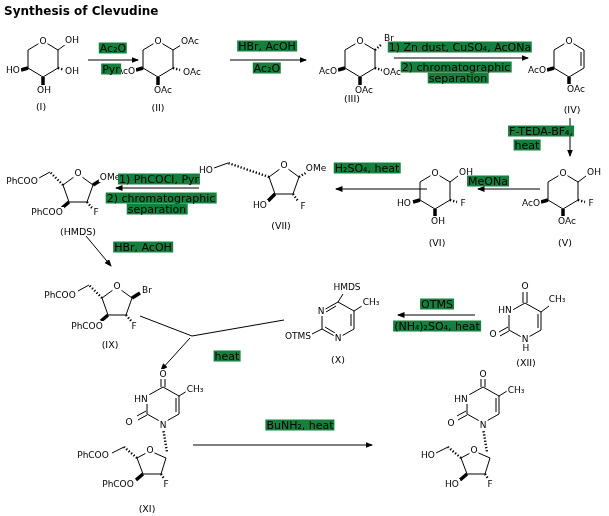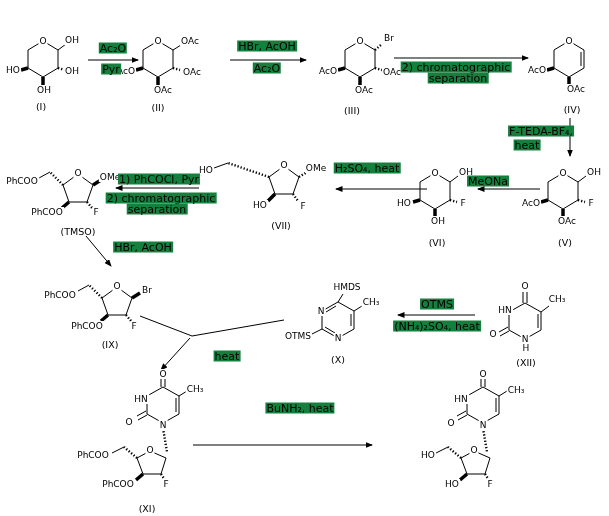--- a/index.html
+++ b/index.html
@@ -167,41 +167,42 @@
       <line class="arrow" x1="199" y1="188" x2="116" y2="188"></line>
       <line class="arrow" x1="86" y1="236" x2="111" y2="266"></line>
       <line class="plain" x1="140" y1="316" x2="192" y2="336"></line>
       <line class="plain" x1="284" y1="320" x2="192" y2="336"></line>
       <line class="arrow" x1="190" y1="338" x2="161" y2="370"></line>
       <line class="arrow" x1="475" y1="315" x2="398" y2="315"></line>
       <line class="arrow" x1="193" y1="445" x2="372" y2="445"></line>
     </g>
   </svg>
 
+  <div class="ttl">Synthesis of Clevudine</div>
 
   <span class="al" style="left:43px;top:41px">O</span>
   <span class="al" style="left:72px;top:40px">OH</span>
   <span class="al" style="left:72px;top:71px">OH</span>
   <span class="al" style="left:44px;top:90px">OH</span>
   <span class="al" style="left:13px;top:70px">HO</span>
   <span class="cn" style="left:41px;top:107px">(I)</span>
 
   <span class="al" style="left:158px;top:41px">O</span>
   <span class="al" style="left:190px;top:41px">OAc</span>
   <span class="al" style="left:192px;top:72px">OAc</span>
   <span class="al" style="left:163px;top:90px">OAc</span>
   <span class="al" style="left:126px;top:71px">AcO</span>
   <span class="cn" style="left:158px;top:108px">(II)</span>
 
   <span class="al" style="left:360px;top:41px">O</span>
   <span class="al" style="left:389px;top:38px">Br</span>
   <span class="al" style="left:392px;top:72px">OAc</span>
   <span class="al" style="left:364px;top:90px">OAc</span>
   <span class="al" style="left:328px;top:71px">AcO</span>
-  <span class="cn" style="left:352px;top:111px">(III)</span>
+  <span class="cn" style="left:352px;top:99px">(III)</span>
 
   <span class="al" style="left:569px;top:41px">O</span>
   <span class="al" style="left:576px;top:89px">OAc</span>
   <span class="al" style="left:537px;top:70px">AcO</span>
   <span class="cn" style="left:572px;top:110px">(IV)</span>
 
   <span class="al" style="left:563px;top:173px">O</span>
   <span class="al" style="left:594px;top:172px">OH</span>
   <span class="al" style="left:591px;top:203px">F</span>
   <span class="al" style="left:567px;top:221px">OAc</span>
@@ -220,21 +221,21 @@
   <span class="al" style="left:303px;top:206px">F</span>
   <span class="al" style="left:260px;top:205px">HO</span>
   <span class="al" style="left:206px;top:170px">HO</span>
   <span class="cn" style="left:281px;top:226px">(VII)</span>
 
   <span class="al" style="left:78px;top:173px">O</span>
   <span class="al" style="left:110px;top:177px">OMe</span>
   <span class="al" style="left:96px;top:212px">F</span>
   <span class="al" style="left:47px;top:212px">PhCOO</span>
   <span class="al" style="left:22px;top:181px">PhCOO</span>
-  <span class="cn" style="left:78px;top:232px">(TMSO)</span>
+  <span class="cn" style="left:78px;top:232px">(HMDS)</span>
 
   <span class="al" style="left:117px;top:286px">O</span>
   <span class="al" style="left:147px;top:290px">Br</span>
   <span class="al" style="left:134px;top:326px">F</span>
   <span class="al" style="left:87px;top:326px">PhCOO</span>
   <span class="al" style="left:60px;top:295px">PhCOO</span>
   <span class="cn" style="left:110px;top:345px">(IX)</span>
 
   <span class="al" style="left:347px;top:287px">HMDS</span>
   <span class="al" style="left:371px;top:302px">CH₃</span>
@@ -271,20 +272,21 @@
   <span class="al" style="left:490px;top:484px">F</span>
   <span class="al" style="left:452px;top:484px">HO</span>
   <span class="al" style="left:428px;top:455px">HO</span>
 
   <span class="rg" style="left:113px;top:48px">Ac₂O</span>
   <span class="rg" style="left:111px;top:69px">Pyr</span>
 
   <span class="rg" style="left:267px;top:46px">HBr, AcOH</span>
   <span class="rg" style="left:267px;top:68px">Ac₂O</span>
 
+  <span class="rg" style="left:460px;top:47px">1) Zn dust, CuSO₄, AcONa</span>
   <span class="rg" style="left:456px;top:67px">2) chromatographic</span>
   <span class="rg" style="left:458px;top:78px">separation</span>
 
   <span class="rg" style="left:541px;top:131px">F-TEDA-BF₄,</span>
   <span class="rg" style="left:527px;top:145px">heat</span>
 
   <span class="rg" style="left:488px;top:181px">MeONa</span>
 
   <span class="rg" style="left:367px;top:168px">H₂SO₄, heat</span>
 
@@ -292,15 +294,15 @@
   <span class="rg" style="left:161px;top:198px">2) chromatographic</span>
   <span class="rg" style="left:157px;top:209px">separation</span>
 
   <span class="rg" style="left:143px;top:247px">HBr, AcOH</span>
 
   <span class="rg" style="left:227px;top:356px">heat</span>
 
   <span class="rg" style="left:437px;top:304px">OTMS</span>
   <span class="rg" style="left:437px;top:326px">(NH₄)₂SO₄, heat</span>
 
-  <span class="rg" style="left:300px;top:408px">BuNH₂, heat</span>
+  <span class="rg" style="left:300px;top:425px">BuNH₂, heat</span>
 
 </div>
 
 </body></html>

